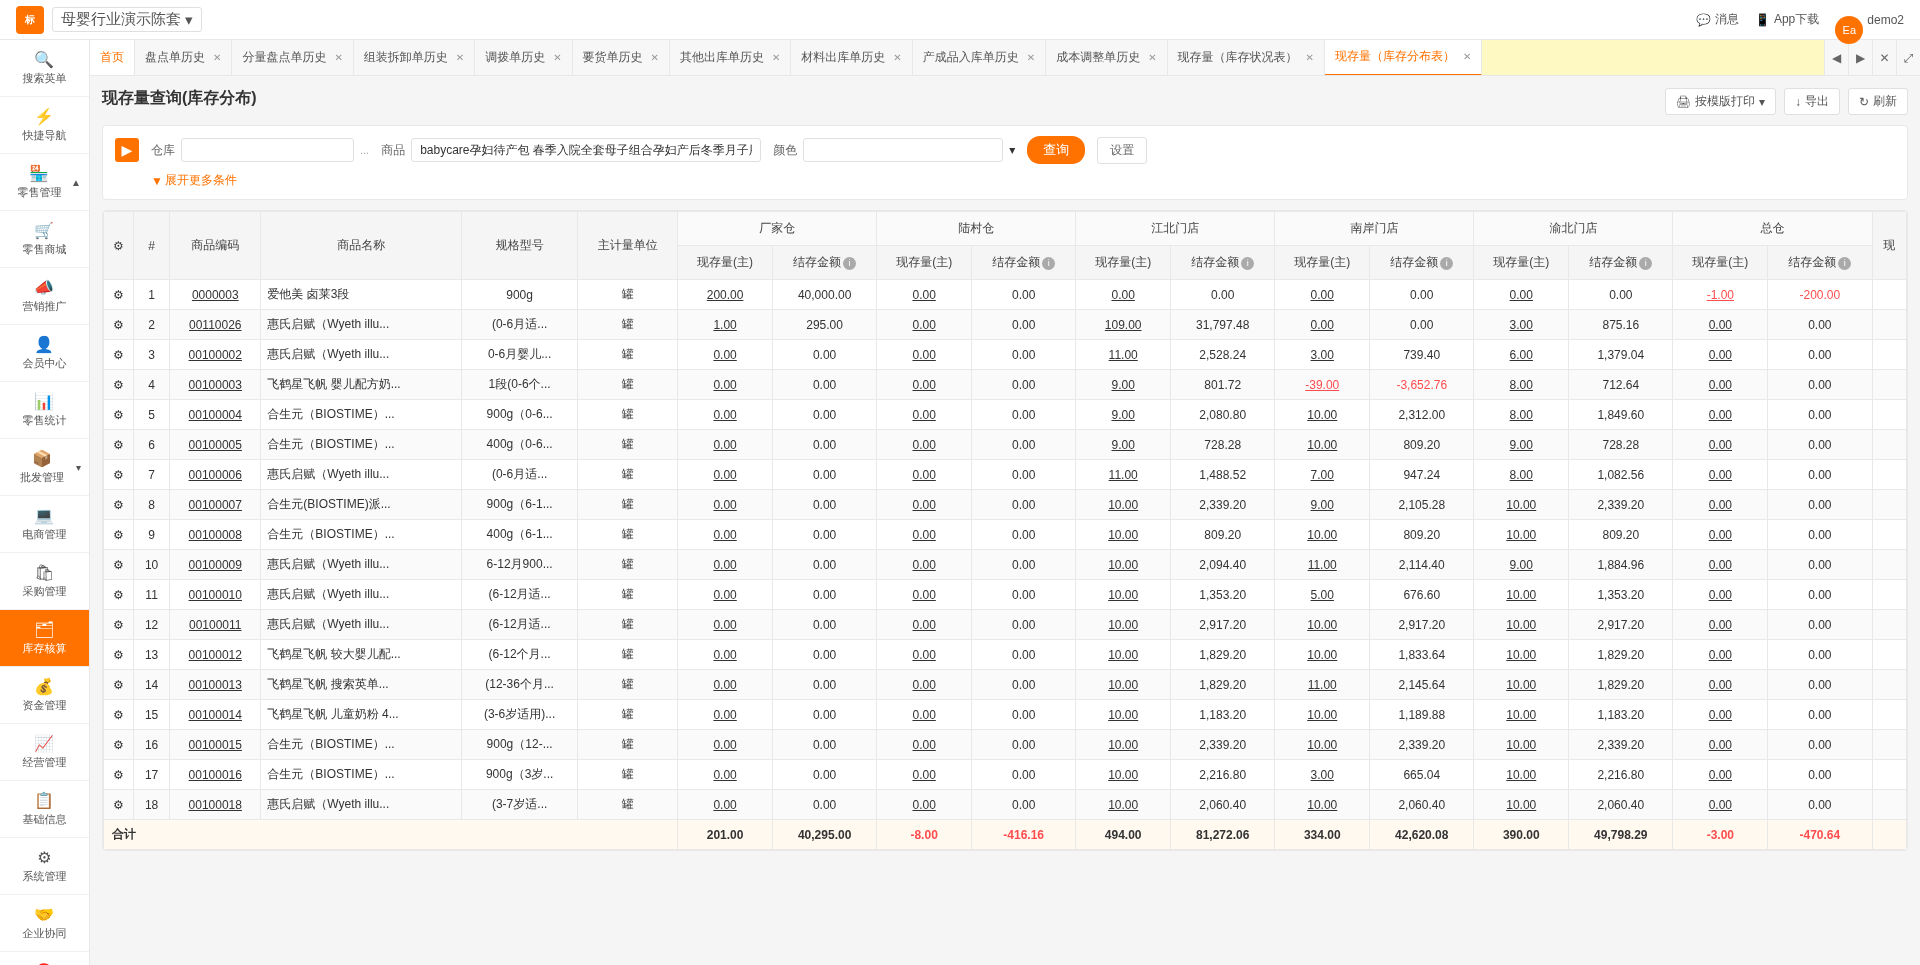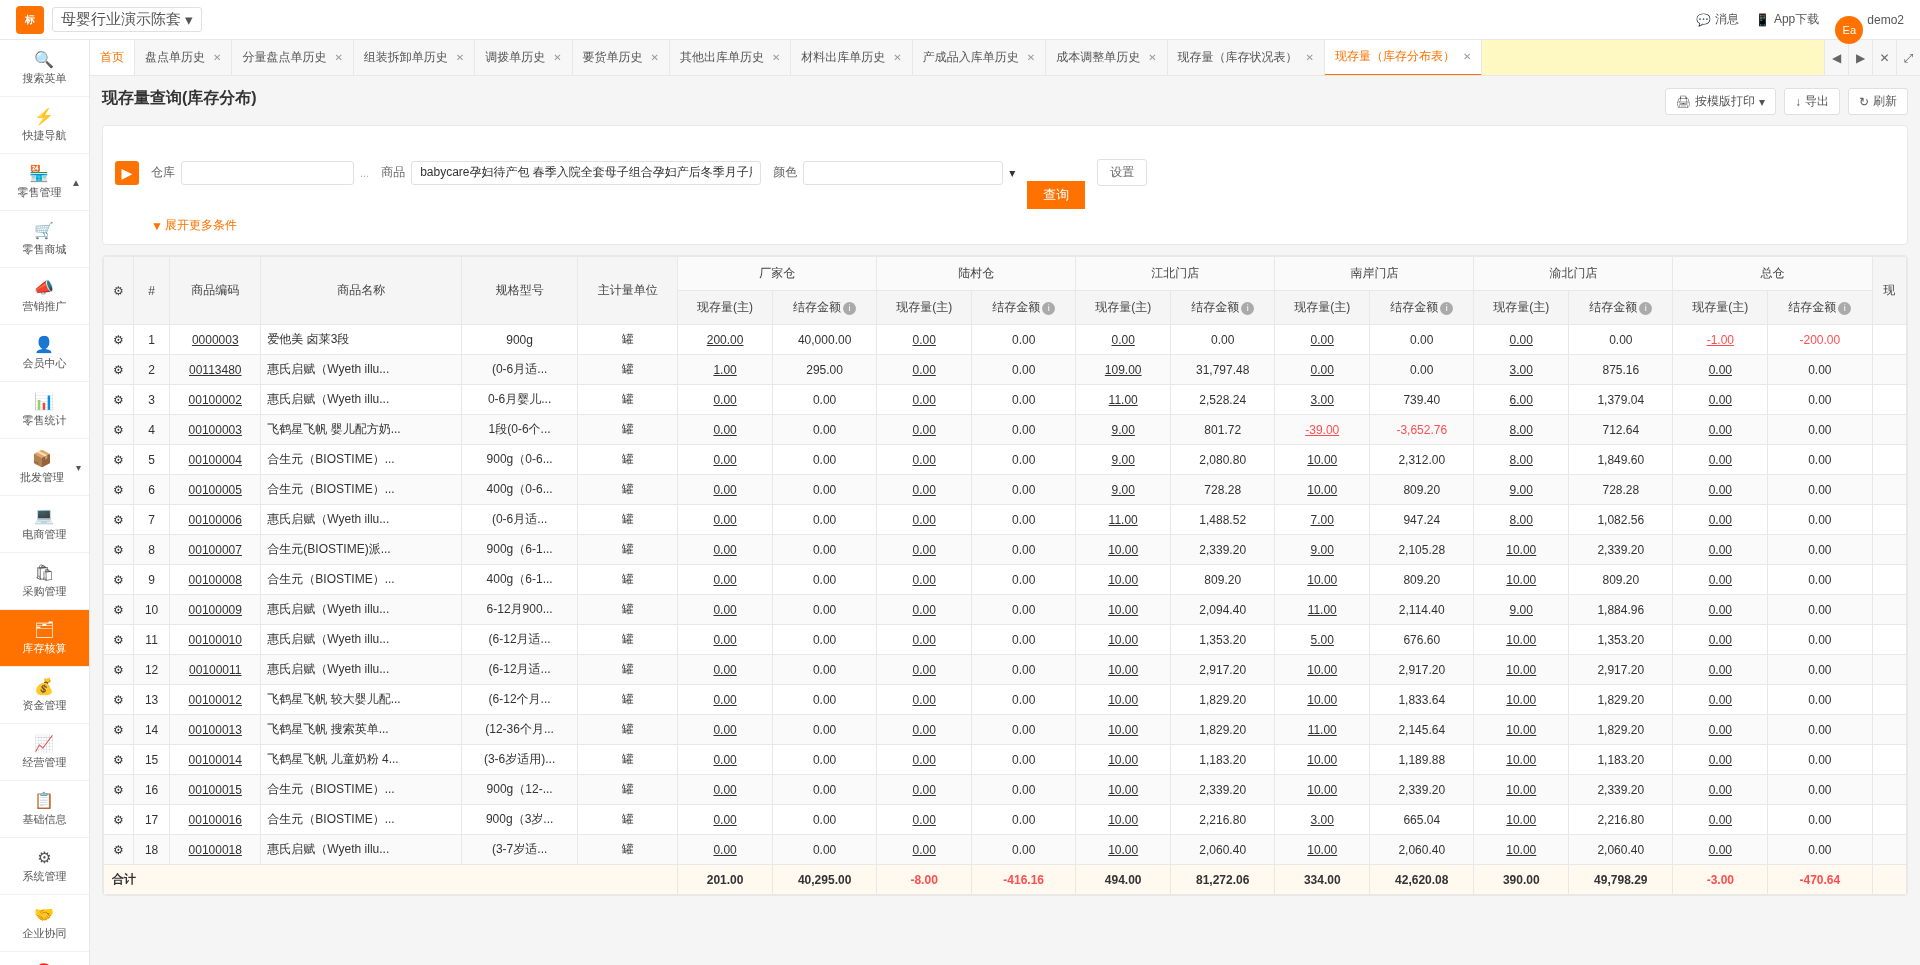--- a/index.html
+++ b/index.html
@@ -122,21 +122,21 @@
     }
     .filter-input-wide { min-width: 350px; }
     .filter-expand { color: #ff7200; cursor: pointer; font-size: 12px; display: flex; align-items: center; gap: 2px; }
     .orange-arrow-btn {
       width: 24px; height: 24px; background: #ff7200; border-radius: 3px;
       color: #fff; display: flex; align-items: center; justify-content: center;
       cursor: pointer; font-size: 14px;
     }
     .btn-query {
       background: #ff7200; color: #fff; border: none;
-      padding: 5px 16px; border-radius: 0; cursor: pointer; font-size: 13px; margin-top: 45px;
+      padding: 5px 16px; border-radius: 13px; cursor: pointer; font-size: 13px;
     }
     .btn-settings {
       background: #fff; color: #666; border: 1px solid #e0e0e0;
       padding: 4px 12px; border-radius: 3px; cursor: pointer; font-size: 12px;
     }
 
     
     .table-container {
       background: #fff;
       border: 1px solid #e8e8e8;
@@ -463,21 +463,21 @@
     <td class="">0.00</td>
     <td class="underline">0.00</td>
     <td>0.00</td>
     <td class="underline negative">-1.00</td>
     <td class="negative">-200.00</td>
     <td></td>
   </tr>
           <tr>
     <td>⚙</td>
     <td>2</td>
-    <td class="underline">00113480</td>
+    <td class="underline">00110026</td>
     <td class="text-left">惠氏启赋（Wyeth illu...</td>
     <td>(0-6月适...</td>
     <td>罐</td>
     <td class="underline">1.00</td>
     <td>295.00</td>
     <td class="underline ">0.00</td>
     <td>0.00</td>
     <td class="underline">109.00</td>
     <td>31,797.48</td>
     <td class="underline ">0.00</td>

